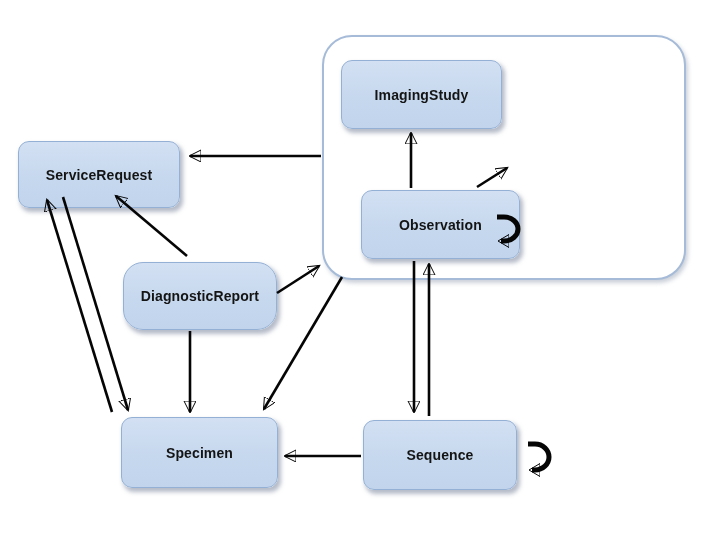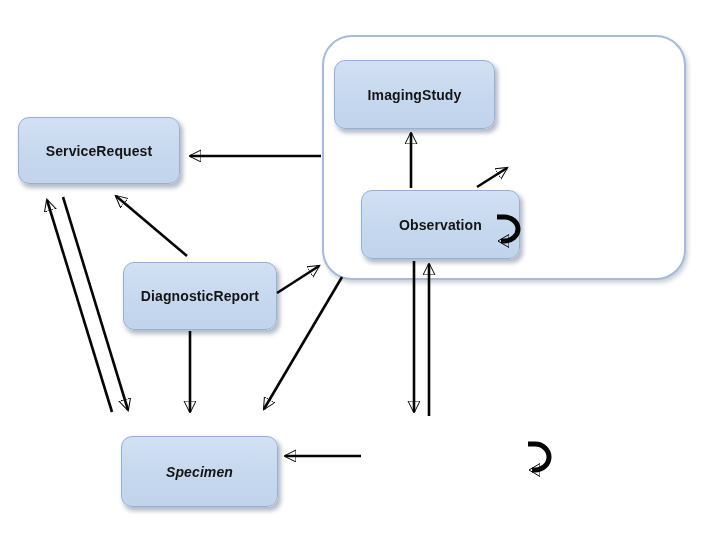--- a/index.html
+++ b/index.html
@@ -14,26 +14,26 @@
     z-index:1;
   }
   .node{
     position:absolute;z-index:2;
     display:flex;align-items:center;justify-content:center;
     background:linear-gradient(to bottom,#d3e0f3 0%,#c6d8ee 55%,#c2d4ec 100%);
     border:1.6px solid #94b0d4;border-radius:11px;
     box-shadow:2.5px 3.5px 4px rgba(120,132,155,0.55);
     font-weight:bold;font-size:14px;color:#141414;letter-spacing:0.1px;
   }
-  #n-servicerequest{left:18px;top:117px;width:160px;height:65px;}
-  #n-imagingstudy{left:334px;top:60px;width:159px;height:67px;}
+  #n-servicerequest{left:18px;top:141px;width:160px;height:65px;}
+  #n-imagingstudy{left:341px;top:60px;width:159px;height:67px;}
   #n-media{left:512px;top:137px;width:160px;height:68px;}
   #n-observation{left:333px;top:190px;width:157px;height:67px;margin-left:28px;}
-  #n-diagnosticreport{left:123px;top:262px;width:152px;height:66px;}
-  #n-specimen{left:121px;top:436px;width:155px;height:69px;font-style:italic;}
+  #n-diagnosticreport{left:123px;top:262px;width:152px;height:66px;border-radius:20px;}
+  #n-specimen{left:121px;top:417px;width:155px;height:69px;}
   #n-sequence{left:363px;top:420px;width:152px;height:68px;}
   svg.arrows{position:absolute;left:0;top:0;z-index:3;pointer-events:none;}
   svg.arrows path{stroke:#050505;fill:none;}
   .edge{stroke-width:2.6px;}
   .loop{stroke-width:5px;}
 </style>
 </head>
 <body>
 
 <div class="canvas">
@@ -47,20 +47,23 @@
     <span>ImagingStudy</span>
   </div>
   <div class="node" id="n-observation">
     <span>Observation</span>
   </div>
   <div class="node" id="n-diagnosticreport">
     <span>DiagnosticReport</span>
   </div>
   <div class="node" id="n-specimen">
     <span>Specimen</span>
+  </div>
+  <div class="node" id="n-sequence">
+    <span>Sequence</span>
   </div>
 
   <svg class="arrows" width="720" height="540" viewBox="0 0 720 540">
     <defs>
       <marker id="ah" markerUnits="userSpaceOnUse" markerWidth="14" markerHeight="13" refX="11" refY="6" orient="auto">
         <path d="M0,0 L12,6 L0,12 Z" fill="#050505" stroke="none"></path>
       </marker>
       <marker id="ahLoop" markerUnits="userSpaceOnUse" markerWidth="13" markerHeight="14" refX="8" refY="6.5" orient="auto">
         <path d="M0,0 L11,6.5 L0,13 Z" fill="#050505" stroke="none"></path>
       </marker>

